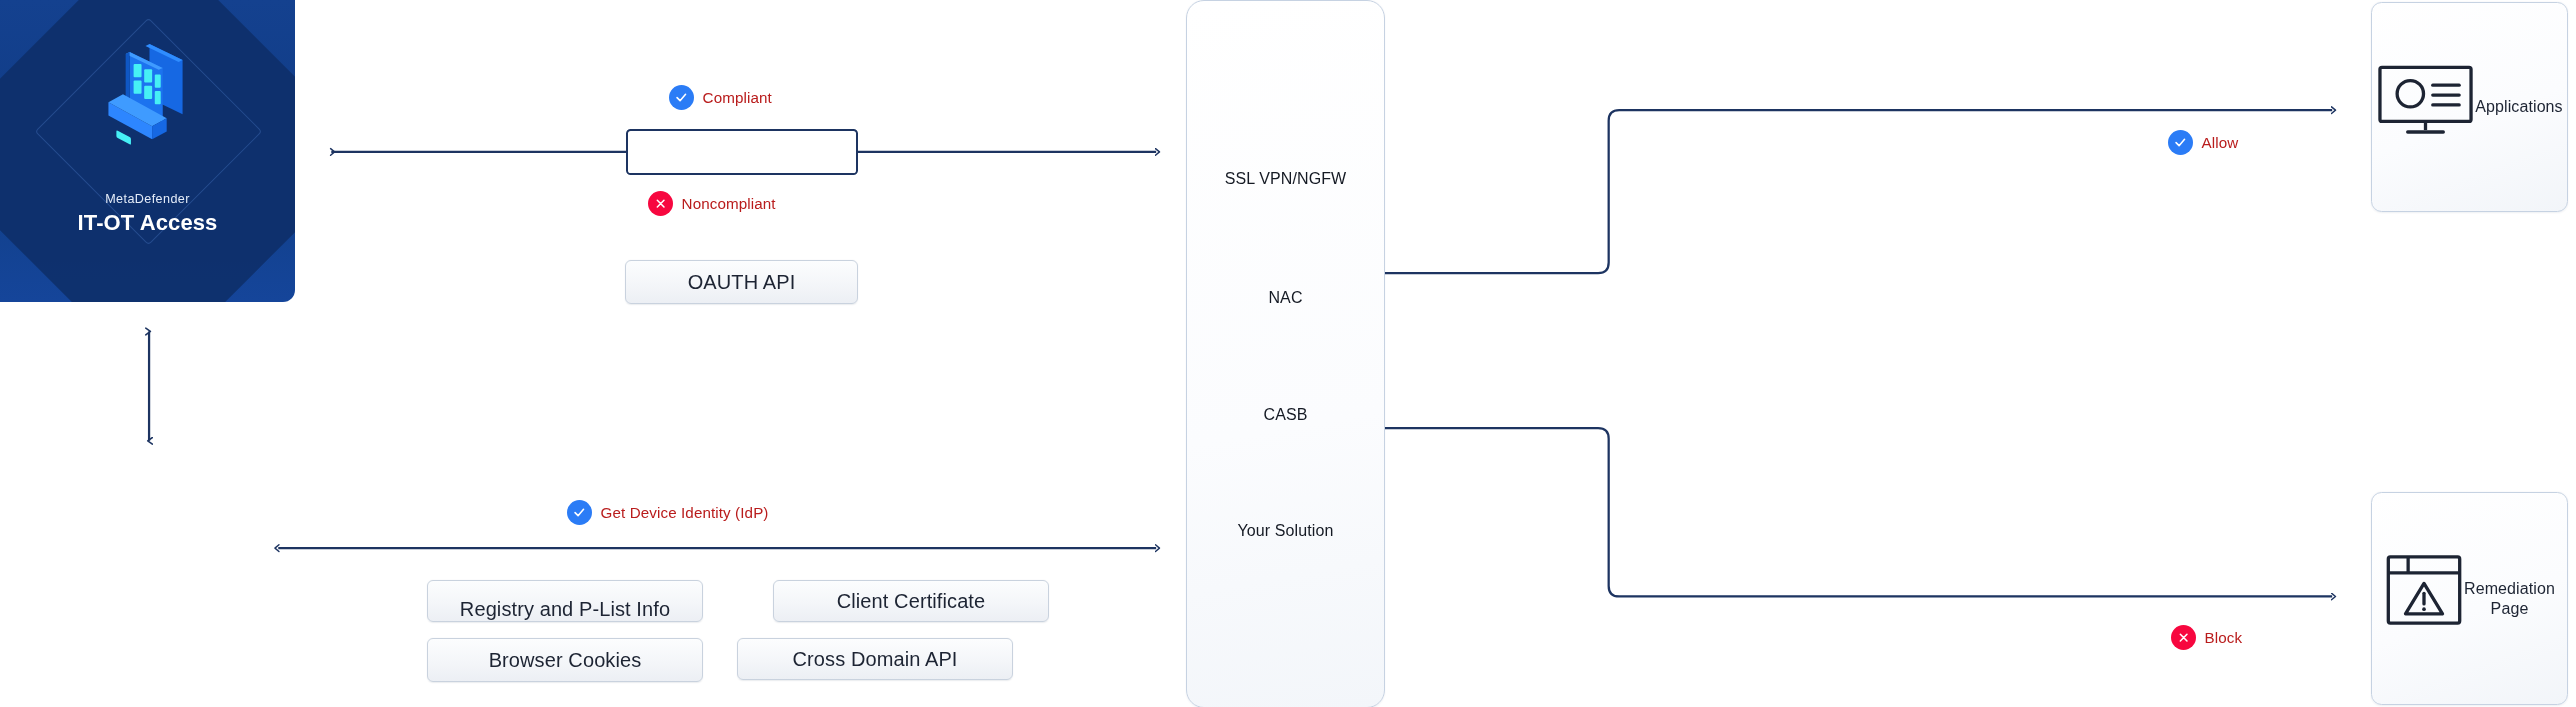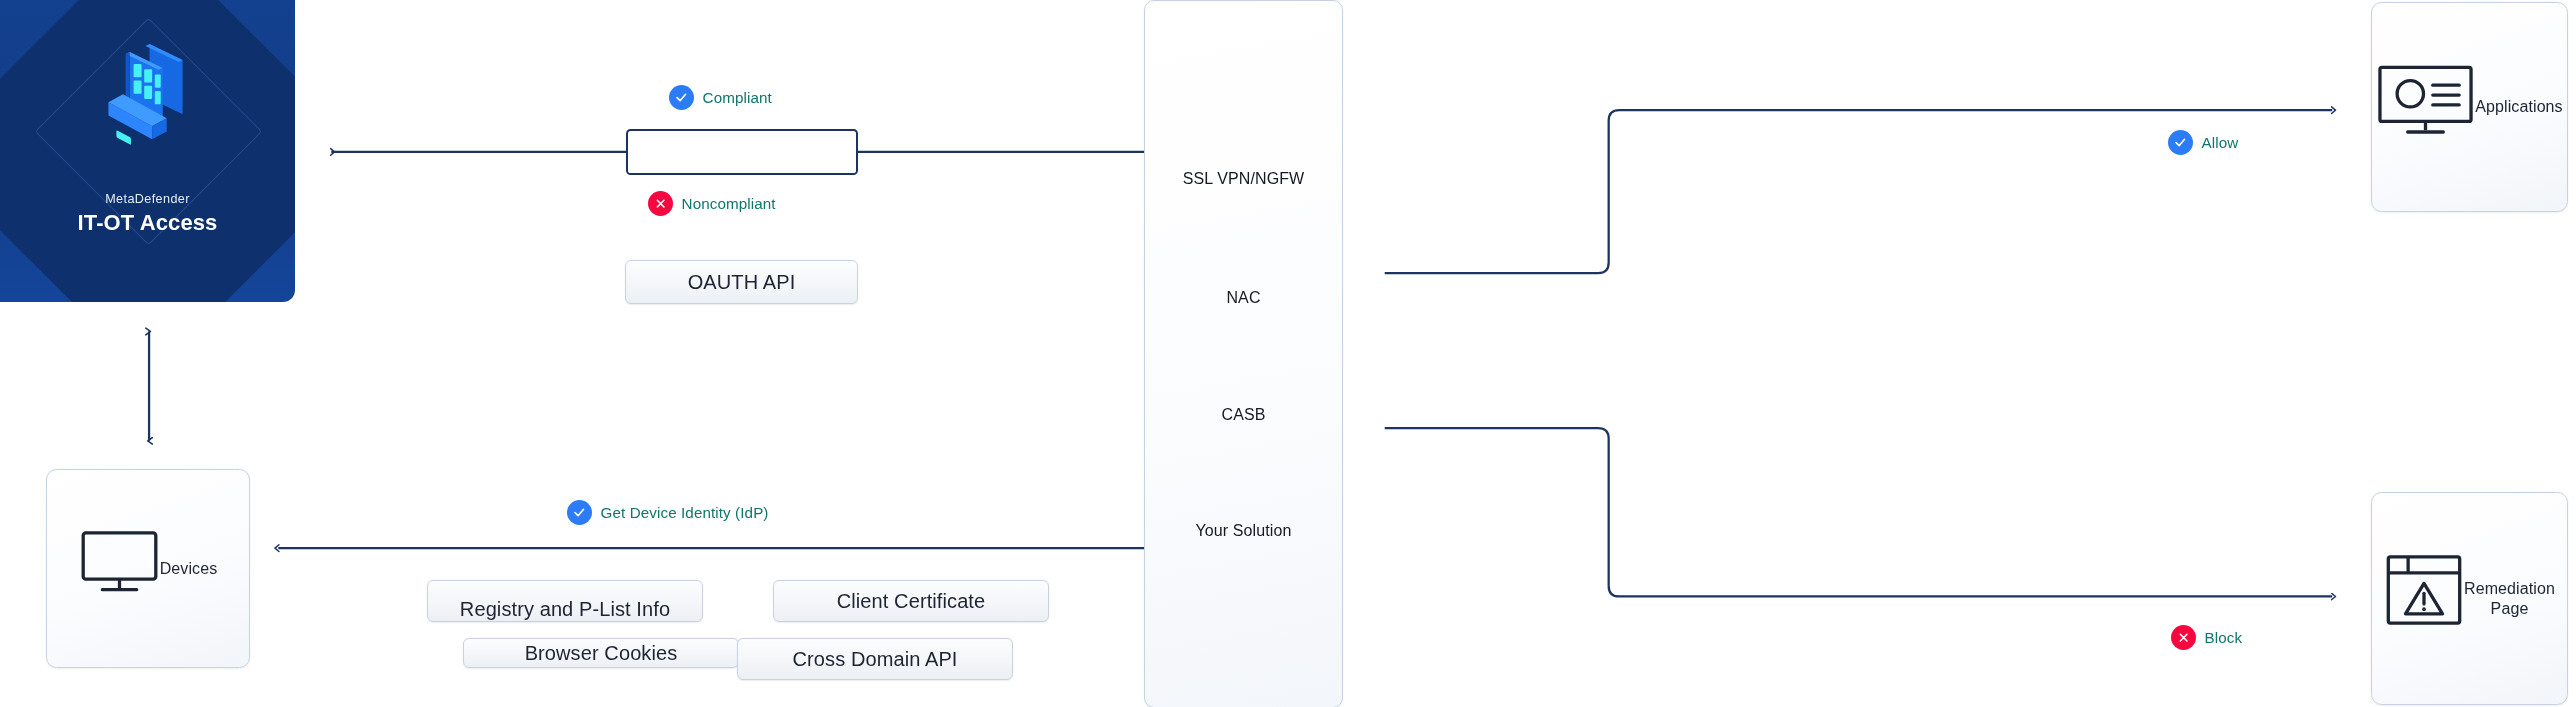--- a/index.html
+++ b/index.html
@@ -106,27 +106,27 @@
     font-size: 16px;
     color: #1d2433;
     text-align: center;
     line-height: 1.22;
     letter-spacing: 0.1px;
   }
 
   
   .solutions-col {
     position: absolute;
-    left: 1144px;
+    left: 1186px;
     top: 0px;
     width: 199px;
     height: 708px;
     background: linear-gradient(170deg,#ffffff 0%, #fbfcfe 60%, #f3f6fa 100%);
     border: 1px solid #c6d2e2;
-    border-radius: 10px;
+    border-radius: 18px;
     box-shadow: 0 0.7px 2px rgba(20,40,80,.06);
     box-sizing: border-box;
   }
   .solutions-item {
     position: absolute;
     left: 0;
     width: 100%;
     text-align: center;
     font-size: 16px;
     color: #151a24;
@@ -163,21 +163,21 @@
     border-radius: 50%;
     display: flex;
     align-items: center;
     justify-content: center;
     flex: 0 0 auto;
   }
   .chip .chip-badge.ok { background: #2b7cf6; }
   .chip .chip-badge.bad { background: #f7073f; }
   .chip .chip-text {
     font-size: 15.2px;
-    color: #0f766e;
+    color: #b91c1c;
     letter-spacing: 0.1px;
   }
 
   
   .hollow-box {
     position: absolute;
     border: 2px solid #1d3461;
     border-radius: 4.6px;
     background: #ffffff;
     box-sizing: border-box;
@@ -285,47 +285,37 @@
         <path d="M6 6 L18 18 M18 6 L6 18" fill="none" stroke="#ffffff" stroke-width="2.8" stroke-linecap="round"></path>
       </svg>
     </span>
     <span class="chip-text">Noncompliant</span>
   </div>
 
   <div class="pill" style="left:625px; top:260px; width:233px; height:44px;">
     <span>OAUTH API</span>
   </div>
 
-  <div class="card" style="left:46px; top:469px; width:202px; height:197px;">
-    <span class="card-icon">
-      <svg width="81" height="66" viewBox="0 0 122 100" xmlns="http://www.w3.org/2000/svg">
-        <rect x="6" y="6" width="110" height="70" rx="4" fill="none" stroke="#1d2433" stroke-width="5"></rect>
-        <line x1="61" y1="76" x2="61" y2="90" stroke="#1d2433" stroke-width="5"></line>
-        <line x1="35" y1="92" x2="87" y2="92" stroke="#1d2433" stroke-width="5" stroke-linecap="round"></line>
-      </svg>
-    </span>
-    <span class="card-label">Devices</span>
-  </div>
 
   <div class="chip" style="left:567px; top:500px;">
     <span class="chip-badge ok">
       <svg width="14.6" height="14.6" viewBox="0 0 24 24" xmlns="http://www.w3.org/2000/svg">
         <path d="M5 12.5 L10 17.5 L19 7" fill="none" stroke="#ffffff" stroke-width="2.6" stroke-linecap="round" stroke-linejoin="round"></path>
       </svg>
     </span>
     <span class="chip-text">Get Device Identity (IdP)</span>
   </div>
 
   <div class="pill" style="left:427px; top:580px; width:276px; height:42px;align-items:flex-end;">
     <span>Registry and P-List Info</span>
   </div>
   <div class="pill" style="left:737px; top:580px; width:276px; height:42px;margin-left:36px;">
     <span>Client Certificate</span>
   </div>
-  <div class="pill" style="left:427px; top:638px; width:276px; height:30px;margin-left:36px;">
+  <div class="pill" style="left:427px; top:638px; width:276px; height:44px;">
     <span>Browser Cookies</span>
   </div>
   <div class="pill" style="left:737px; top:638px; width:276px; height:42px;text-align:right;">
     <span>Cross Domain API</span>
   </div>
 
   <div class="solutions-col">
     <div class="solutions-item" style="top:169px;">SSL VPN/NGFW</div>
     <div class="solutions-item" style="top:288px;">NAC</div>
     <div class="solutions-item" style="top:405px;">CASB</div>

